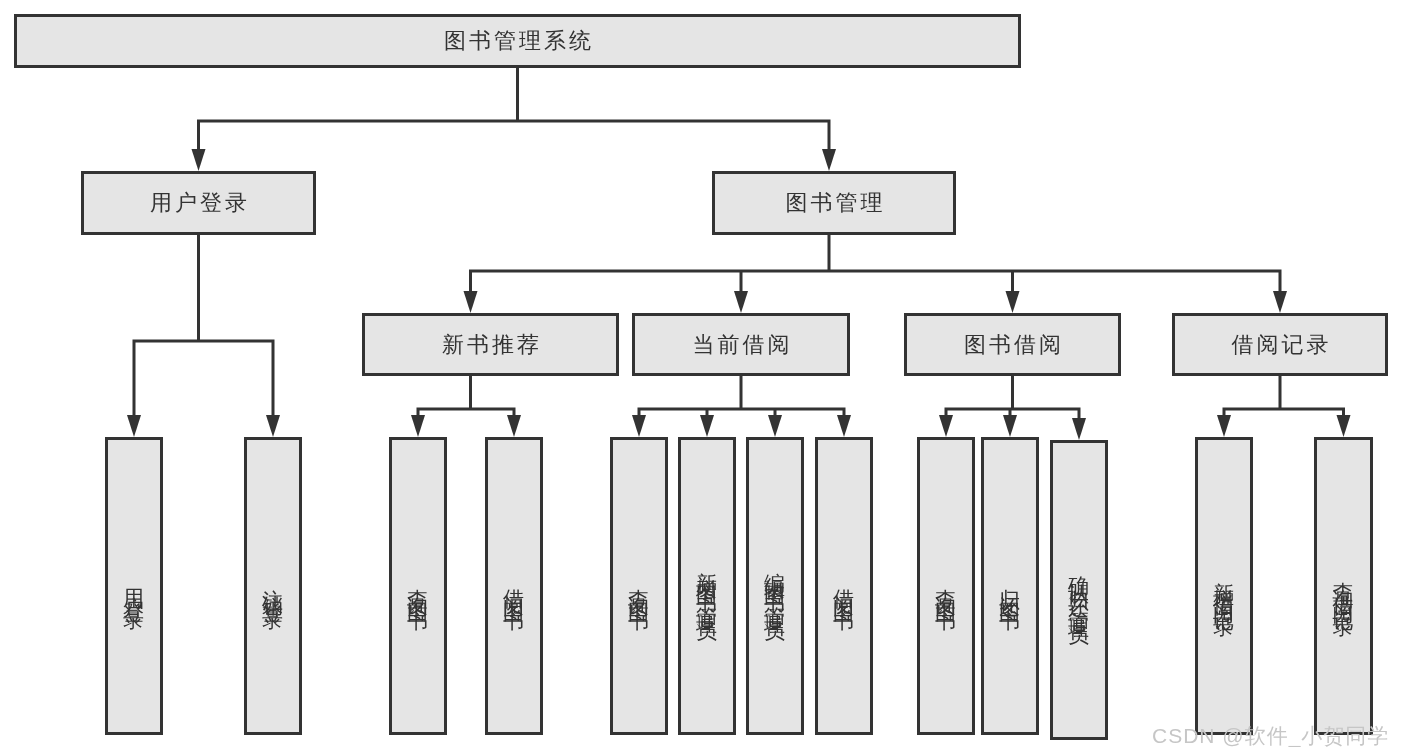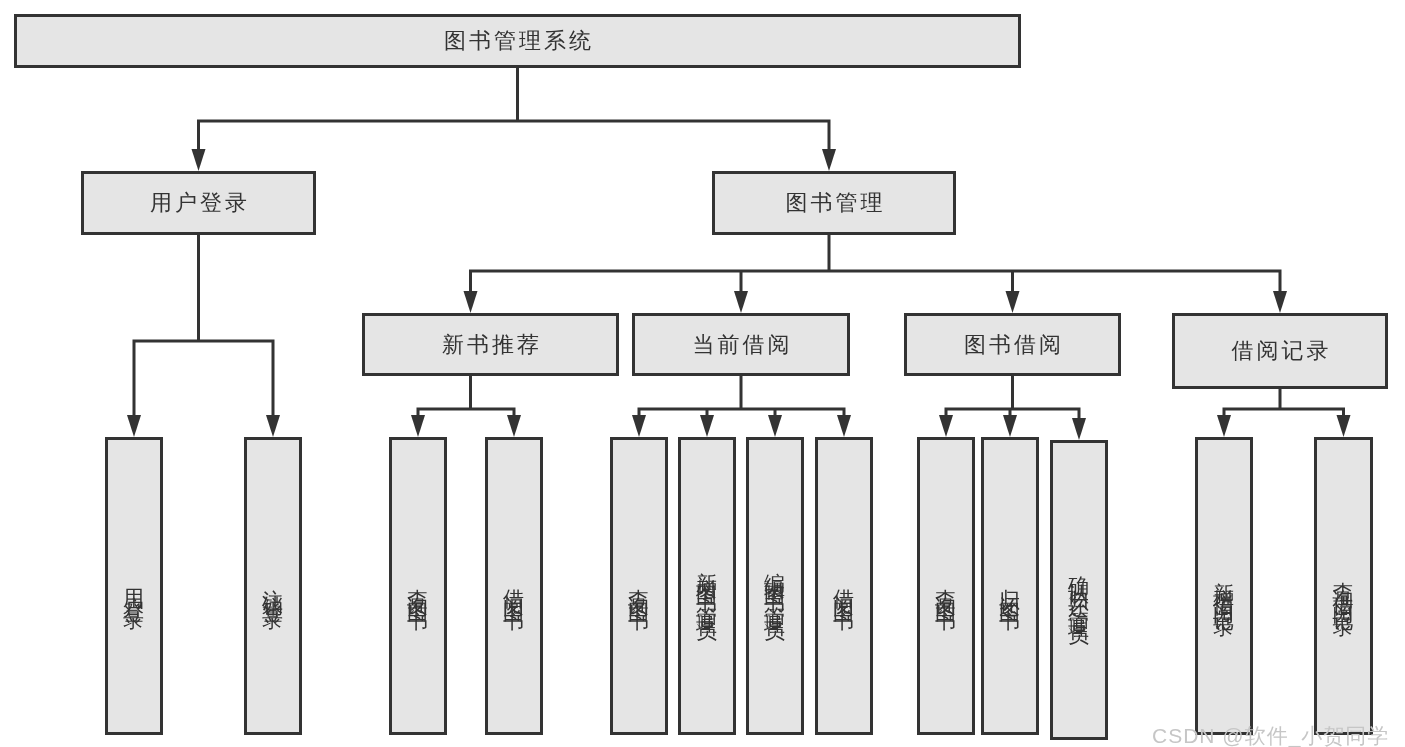--- a/index.html
+++ b/index.html
@@ -90,21 +90,21 @@
       <polygon points="1217,415 1231,415 1224,437" fill="#333333"></polygon>
       <polygon points="1336.5,415 1350.5,415 1343.5,437" fill="#333333"></polygon>
     </svg>
   <div id="watermark">CSDN @软件_小贺同学</div>
 <div class="node wide" style="left: 14px; top: 14px; width: 1007px; height: 54px;">图书管理系统</div>
     <div class="node box" style="left: 81px; top: 171px; width: 235px; height: 64px;">用户登录</div>
     <div class="node box" style="left: 712px; top: 171px; width: 244px; height: 64px;">图书管理</div>
     <div class="node box" style="left: 362px; top: 313px; width: 257px; height: 63px;">新书推荐</div>
     <div class="node box" style="left: 632px; top: 313px; width: 218px; height: 63px;">当前借阅</div>
     <div class="node box" style="left: 904px; top: 313px; width: 217px; height: 63px;">图书借阅</div>
-    <div class="node box" style="left: 1172px; top: 313px; width: 216px; height: 76px;">借阅记录</div>
+    <div class="node box" style="left: 1172px; top: 313px; width: 216px; height: 63px;">借阅记录</div>
     <div class="node tall" style="left: 105px; top: 437px; width: 58px; height: 298px;">
       <span class="vtext">用户登录</span>
     </div>
     <div class="node tall" style="left: 244px; top: 437px; width: 58px; height: 298px;">
       <span class="vtext">注销登录</span>
     </div>
     <div class="node tall" style="left: 389px; top: 437px; width: 58px; height: 298px;">
       <span class="vtext">查询图书</span>
     </div>
     <div class="node tall" style="left: 485px; top: 437px; width: 58px; height: 298px;">

